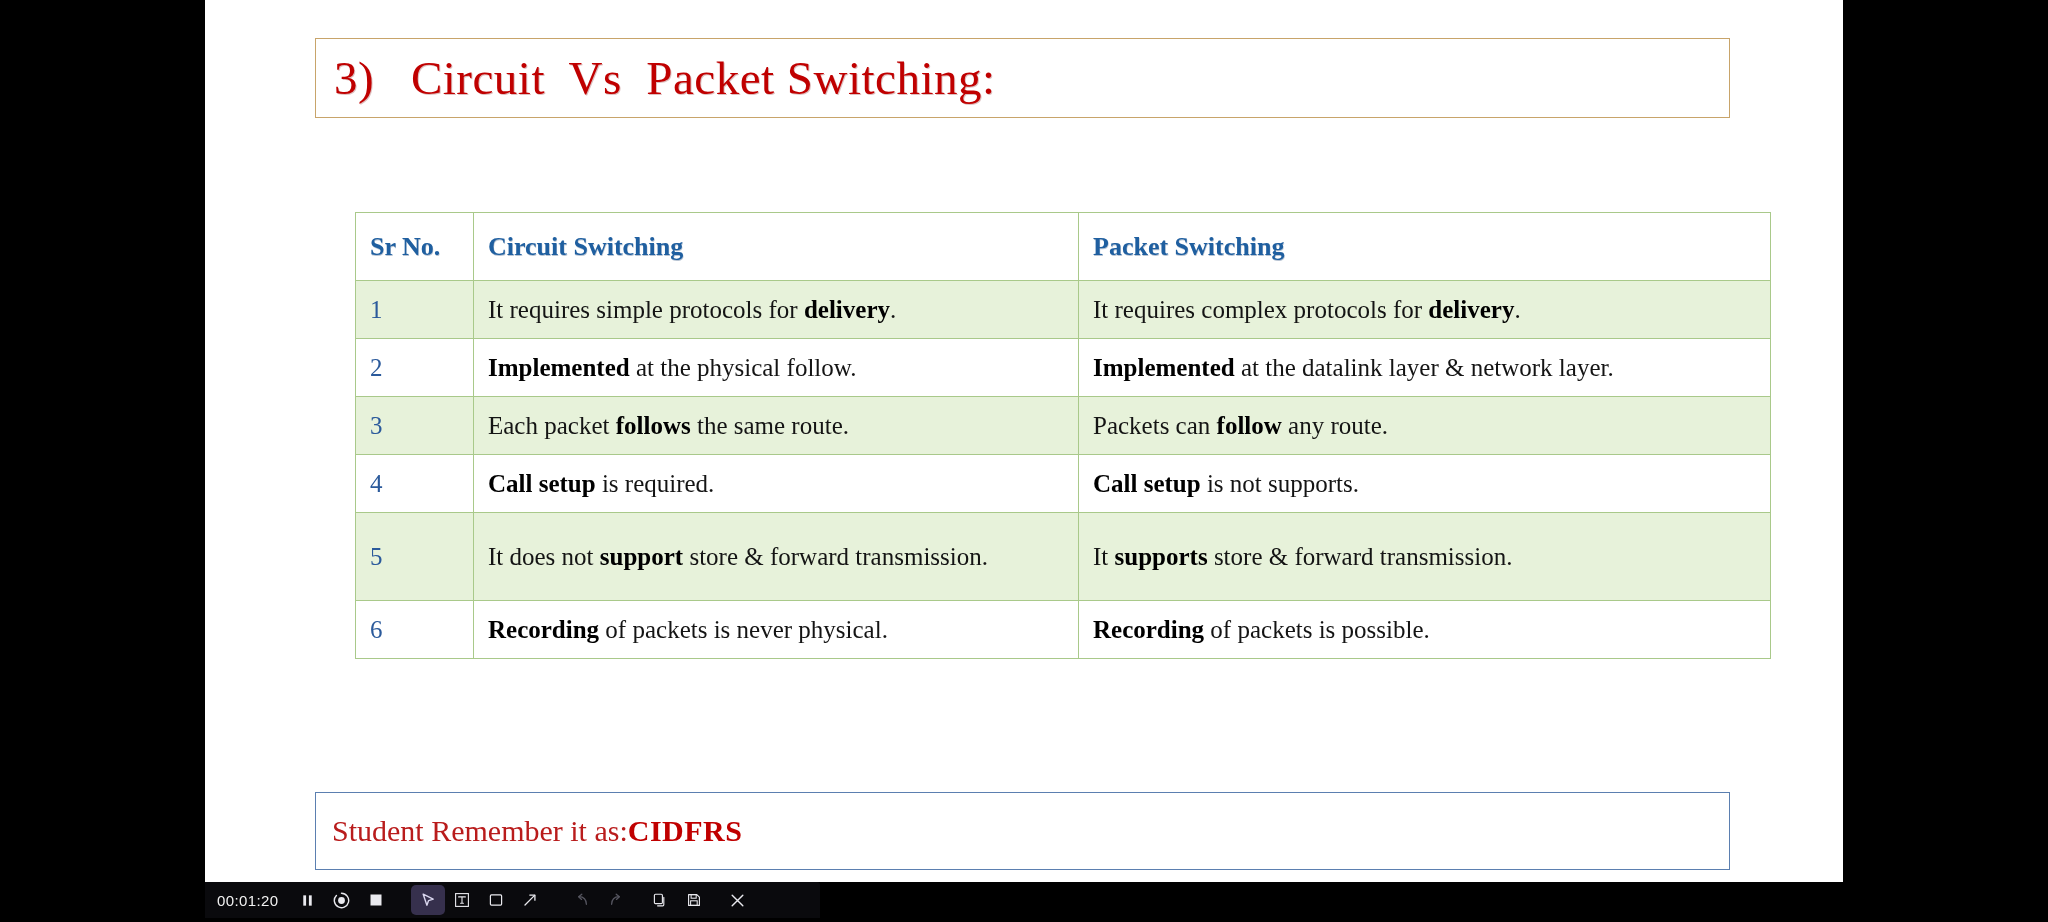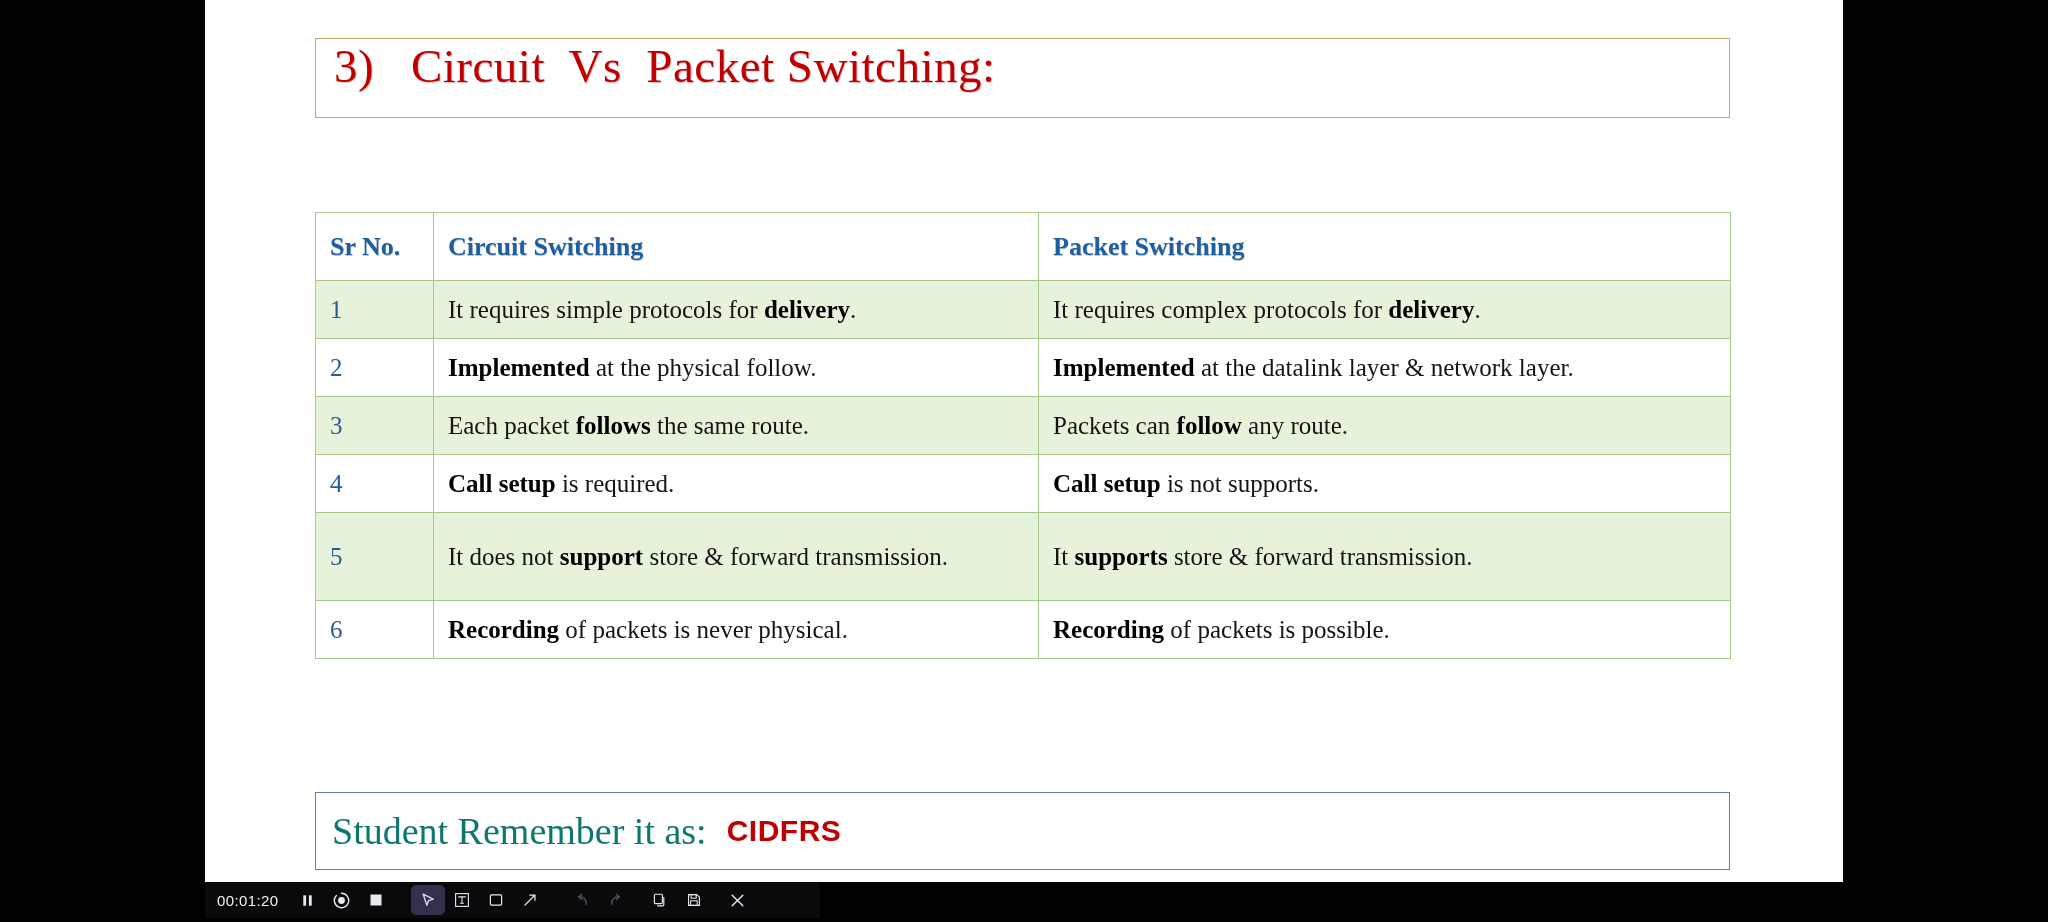--- a/index.html
+++ b/index.html
@@ -36,20 +36,21 @@
   
   #title-box {
     position: absolute;
     left: 110px;
     top: 38px;
     width: 1415px;
     height: 80px;
     border: 1px solid #c8a46a;
     box-sizing: border-box;
     display: flex;
+    align-items: center;
     background: #ffffff;
   }
   #title-text {
     font-family: "Liberation Serif", serif;
     font-size: 47px;
     font-weight: 400;
     color: #c00000;
     letter-spacing: 0.5px;
     padding-left: 18px;
     white-space: pre;
@@ -60,20 +61,21 @@
   #table-wrap {
     position: absolute;
     left: 110px;
     top: 212px;
     width: 1415px;
   }
   table.cmp {
     border-collapse: collapse;
     width: 1415px;
     table-layout: fixed;
+    margin-left: 40px;
   }
   table.cmp col.c-sr    { width: 118px; }
   table.cmp col.c-left  { width: 605px; }
   table.cmp col.c-right { width: 692px; }
 
   table.cmp th, table.cmp td {
     border: 1px solid #a9c98a;
     vertical-align: middle;
     padding: 10px 14px;
     box-sizing: border-box;
@@ -129,29 +131,29 @@
     height: 78px;
     border: 1px solid #5b7fb0;
     box-sizing: border-box;
     background: #ffffff;
     display: flex;
     align-items: center;
     padding-left: 16px;
   }
   #note-text {
     font-family: "Liberation Serif", serif;
-    font-size: 38px;
-    color: #0f766e;
+    font-size: 30px;
+    color: #b91c1c;
   }
   #note-mnemonic {
-    font-family: Liberation Sans, sans-serif;
+    font-family: Liberation Serif, serif;
     font-size: 30px;
     font-weight: bold;
     color: #c00000;
-    margin-left: 20px;
+    margin-left: 0;
     letter-spacing: 0.5px;
   }
 
   
   #toolbar {
     position: absolute;
     left: 205px;
     top: 882px;
     width: 615px;
     height: 36px;

